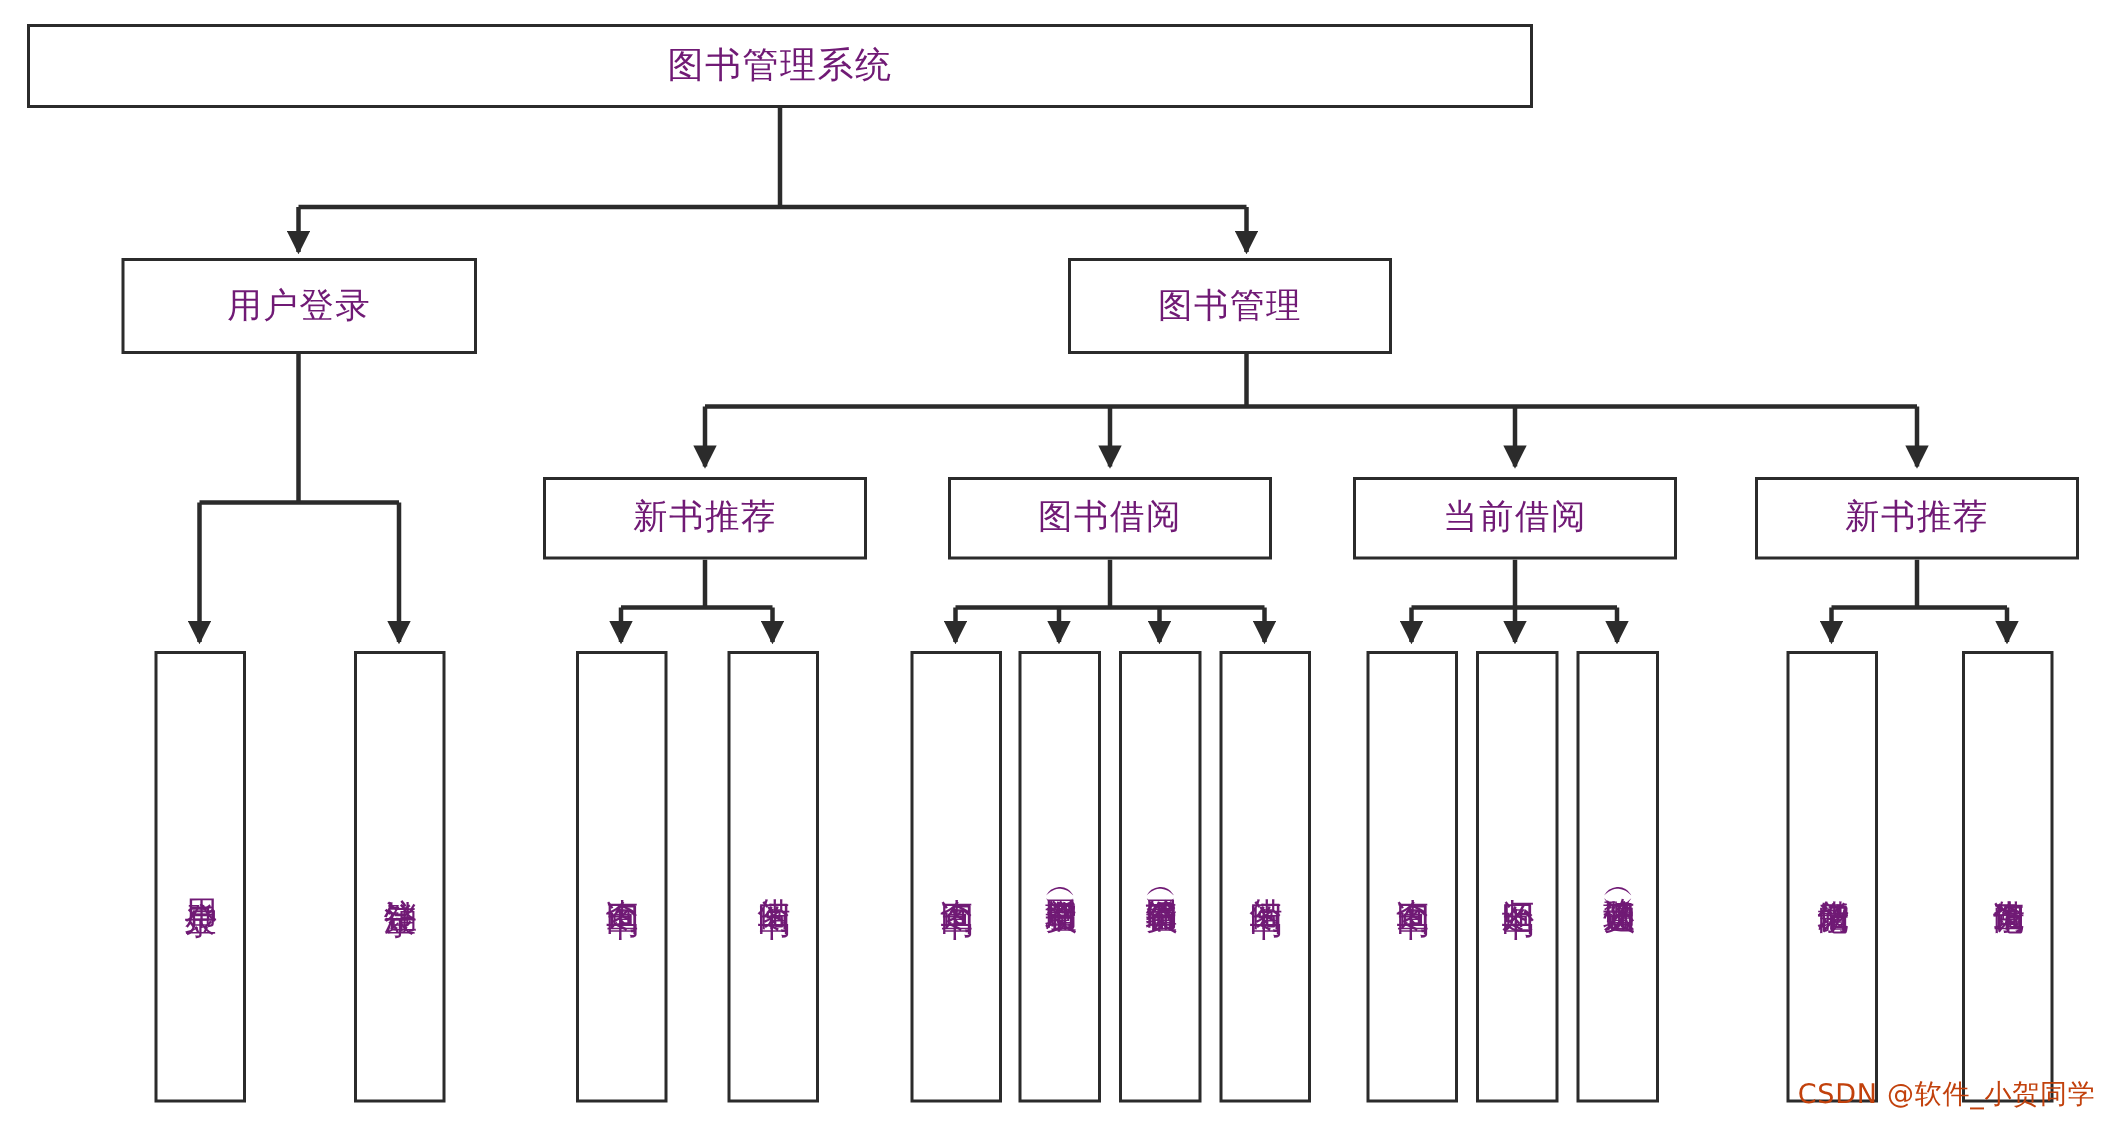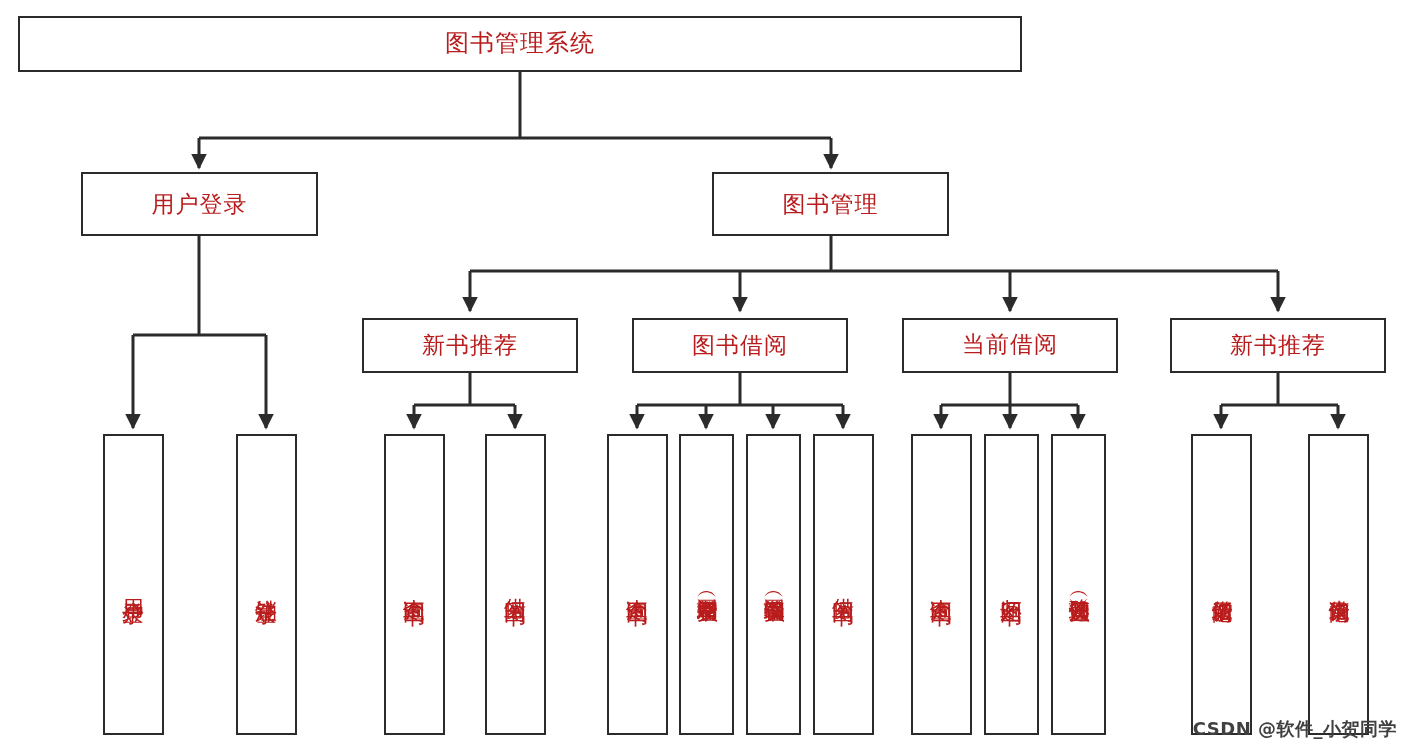--- a/index.html
+++ b/index.html
@@ -27,21 +27,21 @@
     pointer-events: none;
   }
   .node {
     position: absolute;
     box-sizing: border-box;
     background: #ffffff;
     border: 2.5px solid #2b2b2b;
     display: flex;
     align-items: center;
     justify-content: center;
-    color: #b91c1c;
+    color: #701a75;
   }
   .node.horiz {
     font-size: 23px;
     letter-spacing: 1px;
     line-height: 1.15;
   }
   .node.root {
     font-size: 24px;
   }
   .node.leaf {
@@ -60,25 +60,24 @@
   .vlabel.narrow {
     font-size: 21px;
     line-height: 1.22;
     letter-spacing: 0.5px;
   }
   .watermark {
     position: absolute;
     right: 8px;
     bottom: 6px;
     font-size: 18px;
-    color: #404040;
+    color: #c2410c;
     letter-spacing: 0.5px;
     white-space: nowrap;
     font-family: "DejaVu Sans", "Liberation Sans", sans-serif;
-    font-weight: bold;
   }
 </style>
 </head>
 <body>
 
 <div id="canvas">
 
   <svg id="edges" viewBox="0 0 1405 747" width="1405" height="747">
     <defs>
       <marker id="arrow" viewBox="0 0 10 10" refX="9" refY="5" markerWidth="5.2" markerHeight="5.2" orient="auto-start-reverse">
@@ -129,21 +128,21 @@
     </g>
   </svg>
 
   <div class="node root horiz" style="left:18px; top:16px; width:1004px; height:56px;">
     <span>图书管理系统</span>
   </div>
 
   <div class="node horiz" style="left:81px; top:172px; width:237px; height:64px;">
     <span>用户登录</span>
   </div>
-  <div class="node horiz" style="left:712px; top:172px; width:237px; height:64px;">
+  <div class="node horiz" style="left:712px; top:172px; width:216px; height:64px;">
     <span>图书管理</span>
   </div>
 
   <div class="node horiz" style="left:632px; top:318px; width:216px; height:55px;">
     <span>图书借阅</span>
   </div>
   <div class="node horiz" style="left:362px; top:318px; width:216px; height:55px;">
     <span>新书推荐</span>
   </div>
   <div class="node horiz" style="left:902px; top:318px; width:216px; height:55px;font-family:Liberation Serif, serif;">

